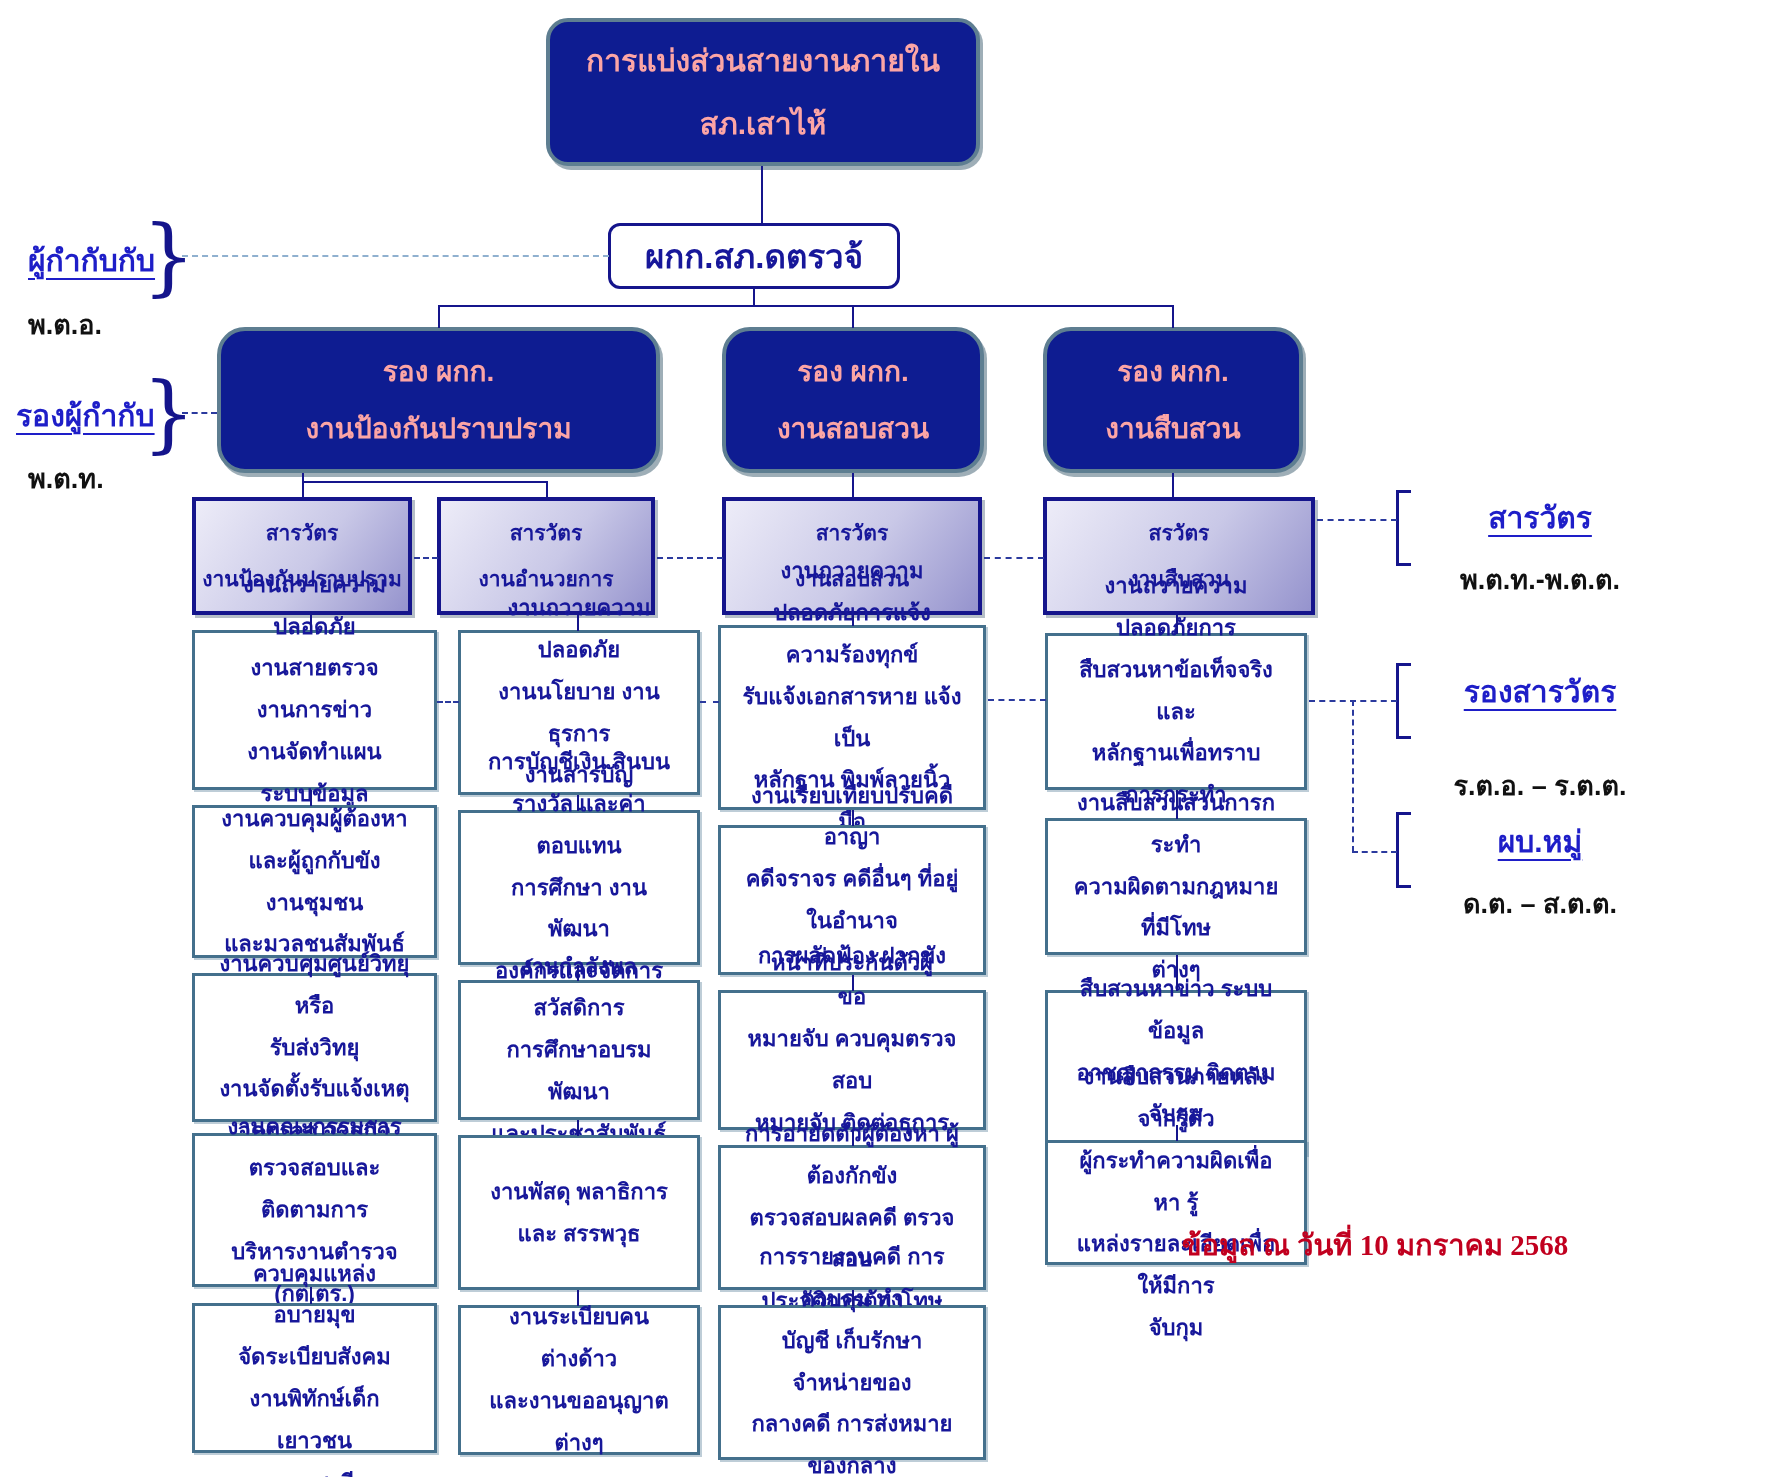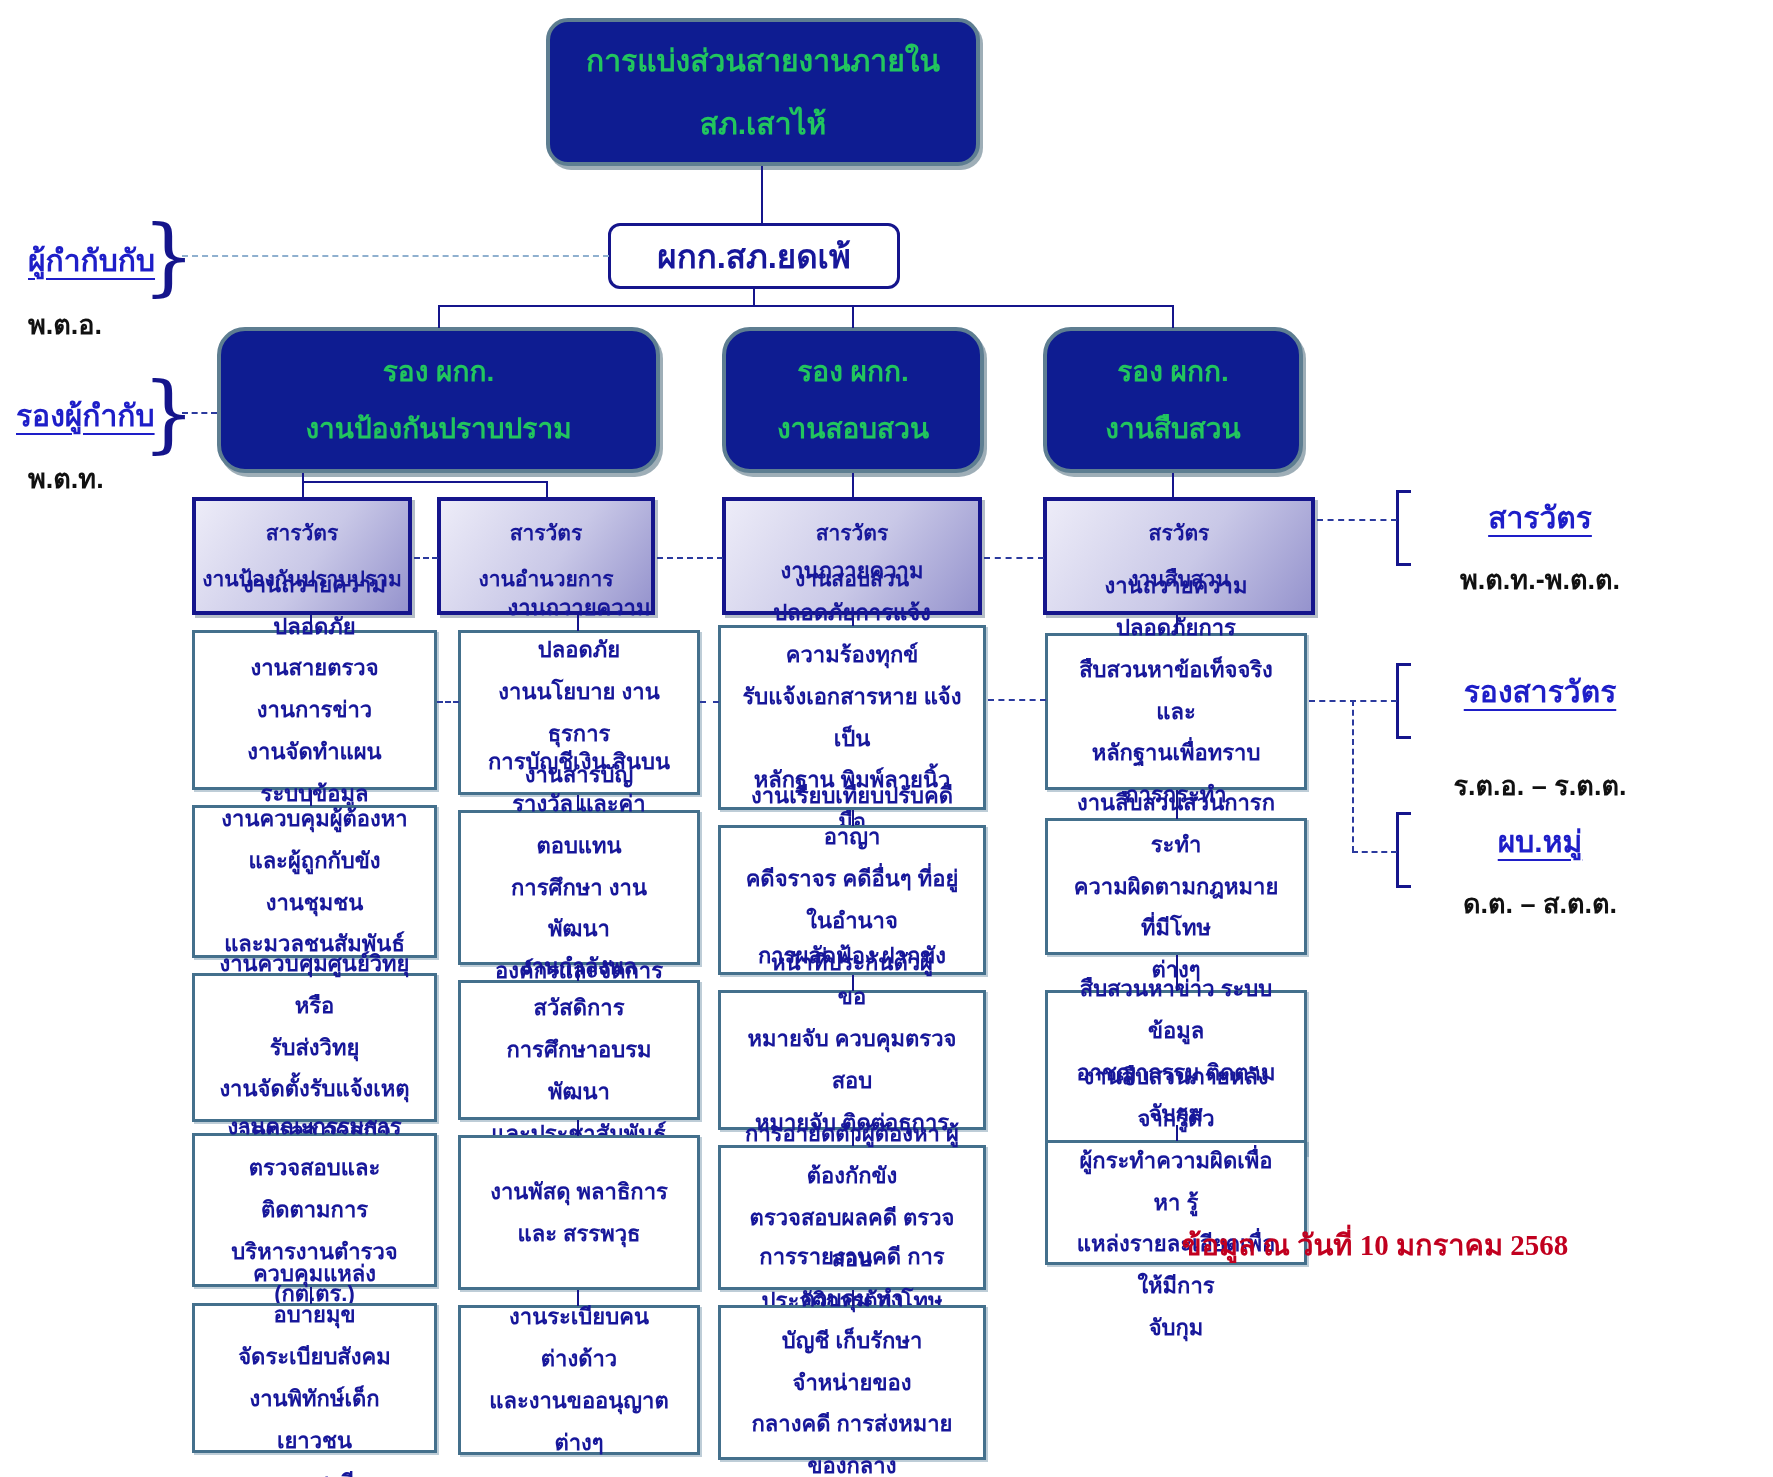--- a/index.html
+++ b/index.html
@@ -10,21 +10,21 @@
     font-family:"Liberation Sans", sans-serif;
     overflow:hidden;
   }
   .abs{position:absolute;box-sizing:border-box;}
   
   .navybox{
     background:var(--navy-fill);
     border:4px solid var(--rim);
     border-radius:22px;
     box-shadow:3px 4px 0 rgba(78,107,124,.55);
-    color:#22c55e;
+    color:#fca5a5;
     display:flex;align-items:center;justify-content:center;text-align:center;
     font-weight:bold;white-space:pre-line;
   }
   .titlebox{font-size:30px;line-height:2.1;}
   .deputybox{font-size:28px;line-height:2.05;border-radius:28px;}
   
   .pkkbox{
     background:#ffffff;border:3px solid var(--line);border-radius:12px;
     color:var(--navy-text);font-weight:bold;font-size:33px;
     display:flex;align-items:center;justify-content:center;text-align:center;
@@ -72,21 +72,21 @@
   .cline{position:absolute;}
 </style>
 </head>
 <body>
 
 <div id="canvas">
 
   <div class="abs navybox titlebox" style="left:546px;top:18px;width:434px;height:148px;">การแบ่งส่วนสายงานภายใน
 สภ.เสาไห้</div>
 
-  <div class="abs pkkbox" style="left:608px;top:223px;width:292px;height:66px;">ผกก.สภ.ยดเพ้</div>
+  <div class="abs pkkbox" style="left:608px;top:223px;width:292px;height:66px;">ผกก.สภ.ดตรวจ้</div>
 
   <div class="abs rolelabel" style="left:28px;top:237px;">ผู้กำกับกับ</div>
   <div class="abs ranklabel" style="left:28px;top:303px;">พ.ต.อ.</div>
   <div class="abs brace" style="left:142px;top:214px;">}</div>
 
   <div class="abs rolelabel" style="left:16px;top:392px;">รองผู้กำกับ</div>
   <div class="abs ranklabel" style="left:28px;top:457px;">พ.ต.ท.</div>
   <div class="abs brace" style="left:142px;top:371px;">}</div>
 
   <div class="abs navybox deputybox" style="left:217px;top:327px;width:443px;height:146px;">รอง ผกก.

